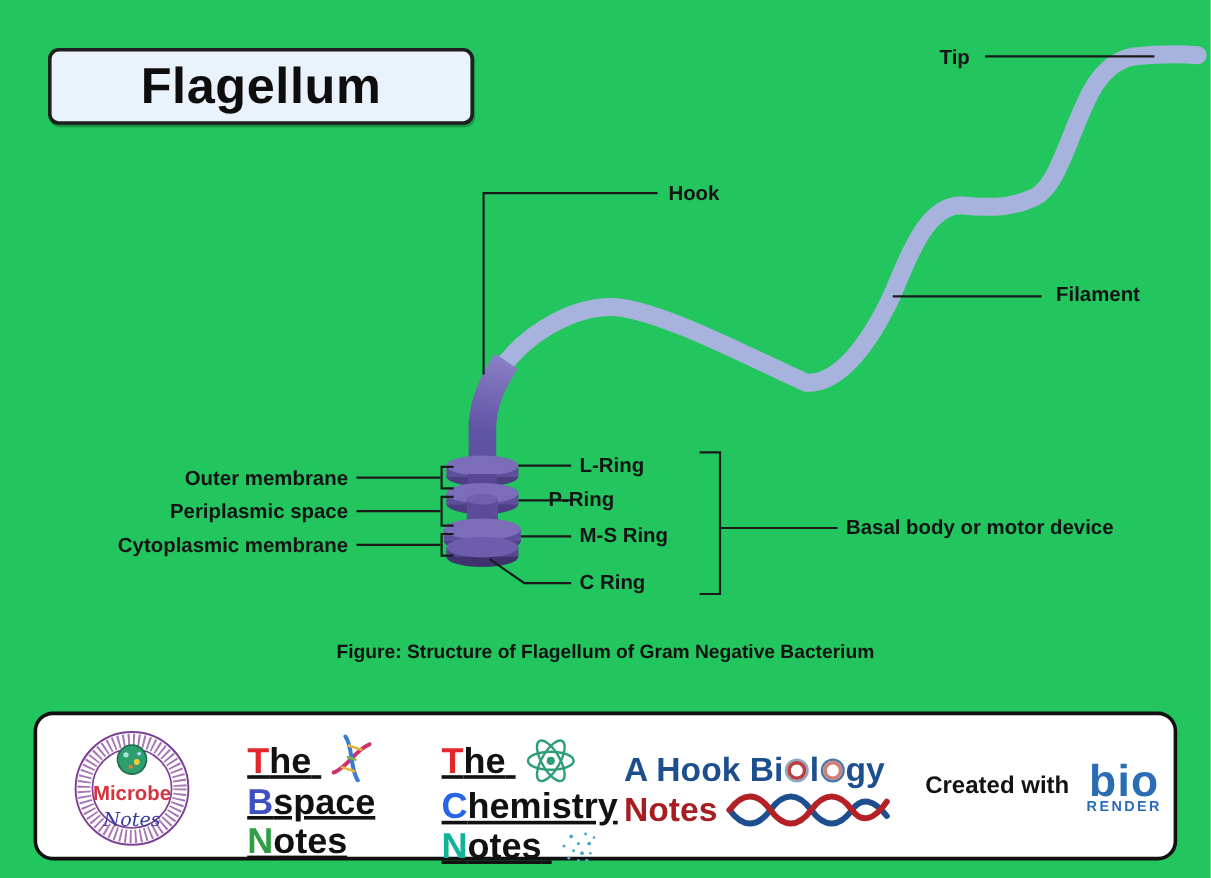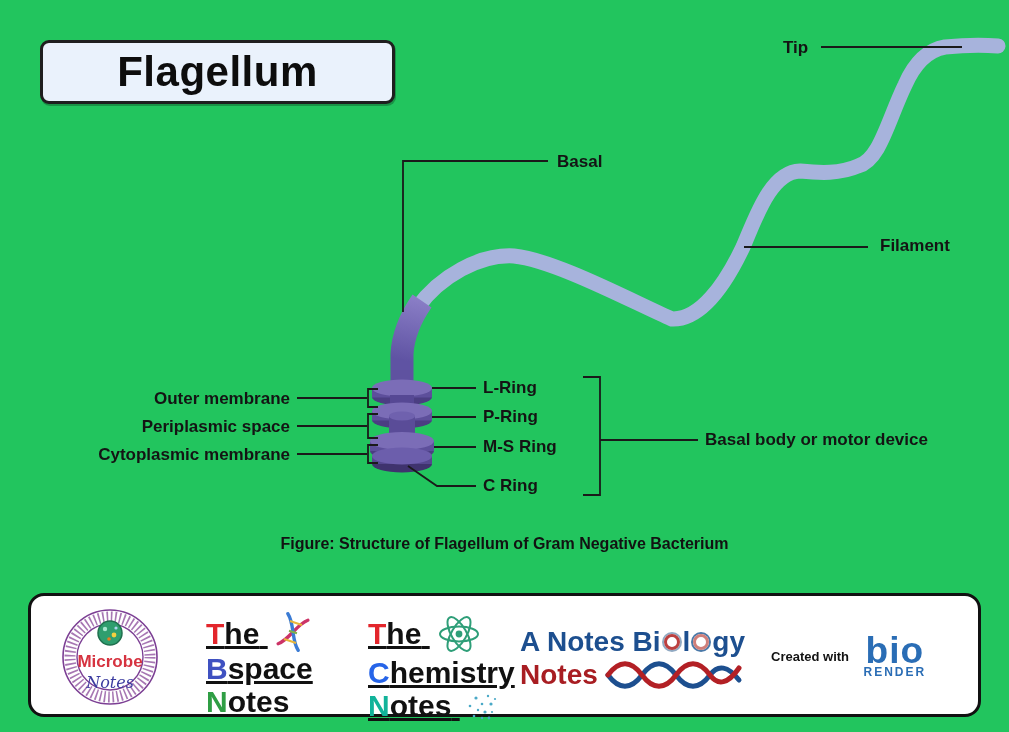--- a/index.html
+++ b/index.html
@@ -38,21 +38,21 @@
   .cap-teal  { color:#12b39a; }
 
   
   .al-line1 { font-size:28px; font-weight:700; color:#1d4f8f; line-height:32px; white-space:nowrap; display:flex; align-items:center; }
   .al-line2 { font-size:28px; font-weight:700; color:#a81d22; line-height:32px; display:flex; align-items:center; }
   .oring { display:inline-block; width:16px; height:16px; border-radius:50%;
     border:3px solid #bb4040; box-shadow:0 0 0 2px #90a9c2; margin:0 3px; }
   .oring.o2 { border-color:#d07f7a; box-shadow:0 0 0 2px #4a79a8; }
 
   
-  #created-with { font-size:13px; font-weight:700; color:#121212; white-space:nowrap; }
+  #created-with { font-size:20px; font-weight:700; color:#121212; white-space:nowrap; }
   #biorender { display:inline-block; text-align:center; line-height:1; margin-left:10px; vertical-align:middle; }
   #biorender .bio { font-size:37px; font-weight:800; color:#2a6db5; letter-spacing:1px; line-height:30px; }
   #biorender .render { font-size:12px; font-weight:800; color:#2a6db5; letter-spacing:2px; }
 
   
   .mn-text { text-anchor:middle; }
 </style>
 </head>
 <body>
 
@@ -127,25 +127,25 @@
       <path d="M 583,377 L 600,377 L 600,495 L 583,495"></path>
       <path d="M 600,440 L 698,440"></path>
     </g>
   </svg>
 
   <div id="title-box">
     <span>Flagellum</span>
   </div>
 
   <div class="lbl" style="left:783px; top:39px;">Tip</div>
-  <div class="lbl" style="left:557px; top:153px;">Basal</div>
+  <div class="lbl" style="left:557px; top:153px;">Hook</div>
   <div class="lbl" style="left:880px; top:237px;">Filament</div>
 
   <div class="lbl" style="left:483px; top:379px;">L-Ring</div>
-  <div class="lbl" style="left:483px; top:408px;">P-Ring</div>
+  <div class="lbl" style="left:457px; top:408px;">P-Ring</div>
   <div class="lbl" style="left:483px; top:438px;">M-S Ring</div>
   <div class="lbl" style="left:483px; top:477px;">C Ring</div>
 
   <div class="lbl right" style="right:719px; top:390px;">Outer membrane</div>
   <div class="lbl right" style="right:719px; top:418px;margin-left:41px;">Periplasmic space</div>
   <div class="lbl right" style="right:719px; top:446px;">Cytoplasmic membrane</div>
 
   <div class="lbl" style="left:705px; top:431px;">Basal body or motor device</div>
 
   <div id="caption">Figure: Structure of Flagellum of Gram Negative Bacterium</div>
@@ -221,21 +221,21 @@
             <circle cx="18" cy="28" r="1.2"></circle>
               <circle cx="25" cy="28" r="1.4"></circle>
               <circle cx="31" cy="9" r="1.1"></circle>
           </g>
         </svg>
       </div>
     </div>
 
     <div class="fitem" style="left:489px; top:30px;">
       <div class="al-line1">
-        <span>A Notes Bi</span>
+        <span>A Hook Bi</span>
           <span class="oring"></span>
           <span>l</span>
           <span class="oring o2"></span>
           <span>gy</span>
       </div>
       <div class="al-line2">
         <span>Notes</span>
         <svg width="140" height="34" viewBox="0 0 140 34" style="margin-left:6px;">
           <path d="M4,17 C15,32 27,32 38,17 C49,2 61,2 72,17 C83,32 95,32 106,17 C114,6 124,8 135,22" fill="none" stroke="#1d4f8f" stroke-width="5" stroke-linecap="round"></path>
           <path d="M4,17 C15,2 27,2 38,17 C49,32 61,32 72,17 C83,2 95,2 106,17 C114,28 124,26 135,10" fill="none" stroke="#b32025" stroke-width="5" stroke-linecap="round"></path>

